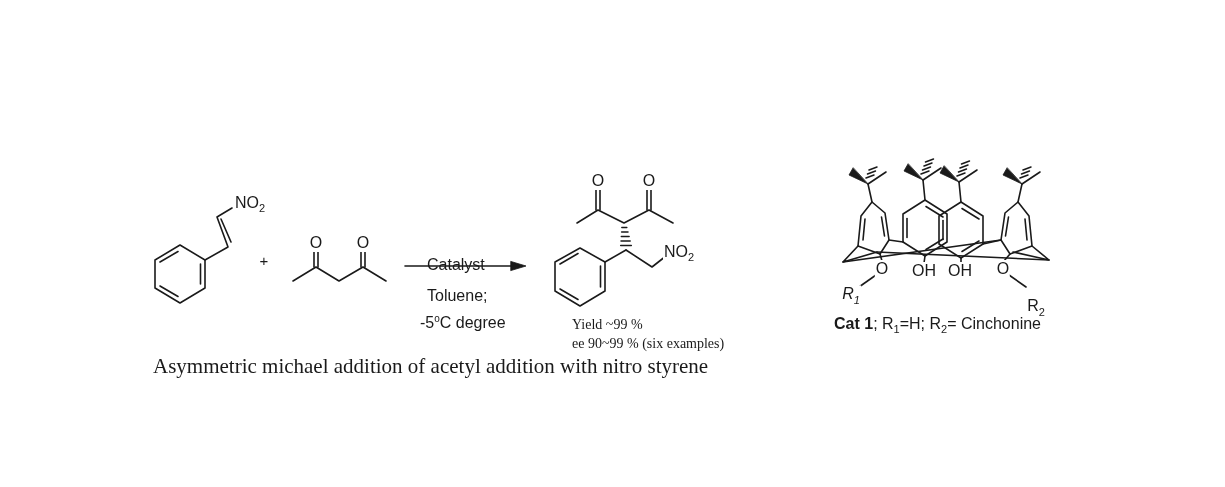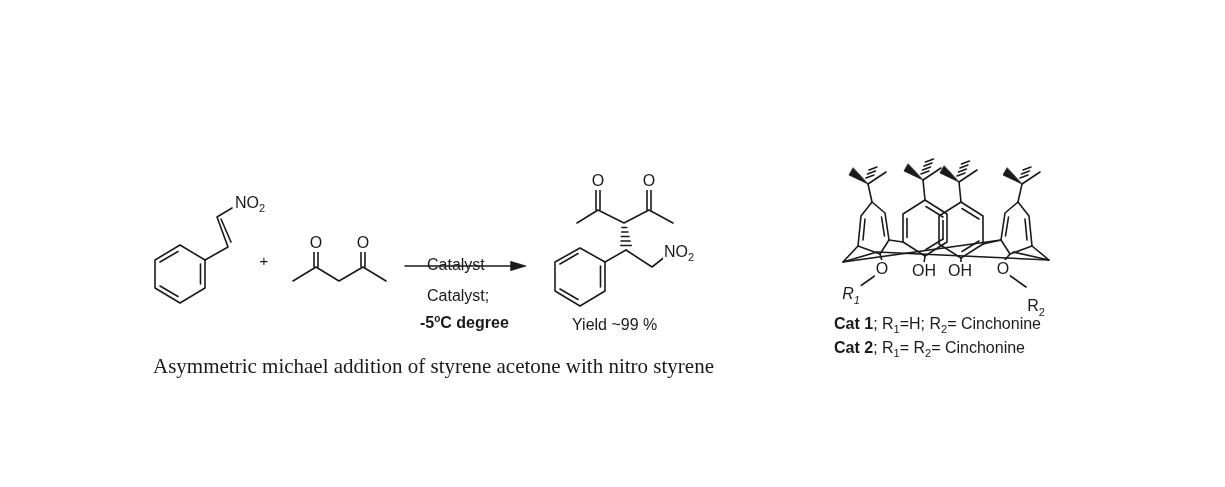--- a/index.html
+++ b/index.html
@@ -11,21 +11,21 @@
   svg path{stroke:#1a1a1a;stroke-width:1.6;fill:none;stroke-linecap:round;stroke-linejoin:round;}
   svg path.hash{stroke-width:1.5;}
   svg path.wedge{fill:#1a1a1a;stroke:#1a1a1a;stroke-width:0.8;}
   .lbl{position:absolute;font-size:16px;line-height:18px;white-space:nowrap;}
   .lbl.ctr{transform:translate(-50%,-50%);background:#ffffff;padding:0 1px;}
   .lbl.atom{background:#ffffff;padding:0 1px;}
   sub{font-size:11px;}
   sup{font-size:10px;}
   .plus{font-size:15px;}
   .cond{font-size:16px;margin-top:18px;}
-  .result{font-size:16px;}
+  .result{font-size:14px;font-family:Liberation Serif, serif;}
   .catline{font-size:16px;line-height:20px;}
   .catline b{font-weight:bold;}
   .caption{font-family:"Liberation Serif", serif;font-size:21px;}
 </style>
 </head>
 <body>
 
 <div class="canvas">
 
   <svg style="left:145px;top:188px;" width="150" height="150" viewBox="0 0 150 150">
@@ -50,22 +50,22 @@
     <path d="M80 22 L80 37"></path>
   </svg>
   <div class="lbl ctr atom" style="left:316px;top:243px;">O</div>
   <div class="lbl ctr atom" style="left:363px;top:243px;">O</div>
 
   <svg style="left:403px;top:258px;" width="130" height="16" viewBox="0 0 130 16">
     <path d="M2 8 L110 8"></path>
     <path class="wedge" d="M108 3.5 L123 8 L108 12.5 Z"></path>
   </svg>
   <div class="lbl cond" style="left:427px;top:238px;">Catalyst</div>
-  <div class="lbl cond" style="left:427px;top:269px;">Catalyst;</div>
-  <div class="lbl cond" style="left:420px;top:292px;font-weight:bold;">
+  <div class="lbl cond" style="left:427px;top:269px;">Toluene;</div>
+  <div class="lbl cond" style="left:420px;top:292px;">
     <span>-5</span><sup>o</sup><span>C degree</span>
   </div>
 
   <svg style="left:548px;top:168px;" width="230" height="150" viewBox="0 0 230 150">
     <path d="M32 80 L57 94 L57 123 L32 138 L7 123 L7 94 Z"></path>
     <path d="M12 96 L30 85.5"></path>
     <path d="M12 121 L30 131.5"></path>
     <path d="M52.5 98 L52.5 119"></path>
     <path d="M29 55 L50 42 L76 55 L101 42 L125 55"></path>
     <path d="M48 22 L48 42"></path>
@@ -79,20 +79,21 @@
     <path class="hash" d="M72.7 77.5 L83.3 77.5"></path>
     <path d="M78 82 L57 94"></path>
     <path d="M78 82 L104 99 L118 88"></path>
   </svg>
   <div class="lbl ctr atom" style="left:598px;top:181px;">O</div>
   <div class="lbl ctr atom" style="left:649px;top:181px;">O</div>
   <div class="lbl atom" style="left:663px;top:243px;">
     <span>NO</span><sub>2</sub>
   </div>
   <div class="lbl result" style="left:572px;top:316px;">Yield ~99 %</div>
+  <div class="lbl result" style="left:572px;top:335px;">ee 90~99 % (six examples)</div>
 
   <svg style="left:825px;top:140px;" width="290" height="165" viewBox="0 0 290 165">
 
     <path d="M47 62 L60 73 L64 100 L55 114 L33 106 L36 76 Z"></path>
     <path d="M40 79 L38 100"></path>
     <path d="M56.5 77 L59.5 96"></path>
     <path d="M47 62 L43 44"></path>
     <path class="wedge" d="M43 44 L24 35 L28 28 Z"></path>
     <path class="hash" d="M41 38 L49 35"></path>
     <path class="hash" d="M42.5 34 L50.5 31"></path>
@@ -154,19 +155,16 @@
   <div class="lbl ctr atom" style="left:851px;top:297px;font-style:italic;">
     <span>R</span><sub>1</sub>
   </div>
   <div class="lbl ctr atom" style="left:1036px;top:293px;margin-top:16px;">
     <span>R</span><sub>2</sub>
   </div>
 
   <div class="lbl catline" style="left:834px;top:314px;">
     <b>Cat 1</b><span>; R</span><sub>1</sub><span>=H; R</span><sub>2</sub><span>= Cinchonine</span>
   </div>
-  <div class="lbl catline" style="left:834px;top:338px;">
-    <b>Cat 2</b><span>; R</span><sub>1</sub><span>= R</span><sub>2</sub><span>= Cinchonine</span>
-  </div>
 
-  <div class="lbl caption" style="left:153px;top:357px;">Asymmetric michael addition of styrene acetone with nitro styrene</div>
+  <div class="lbl caption" style="left:153px;top:357px;">Asymmetric michael addition of acetyl addition with nitro styrene</div>
 
 </div>
 
 </body></html>

